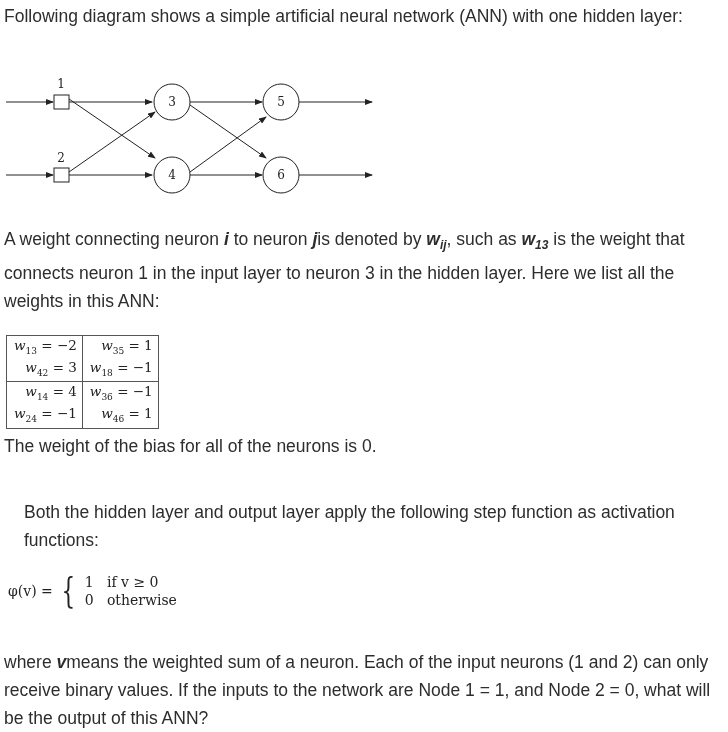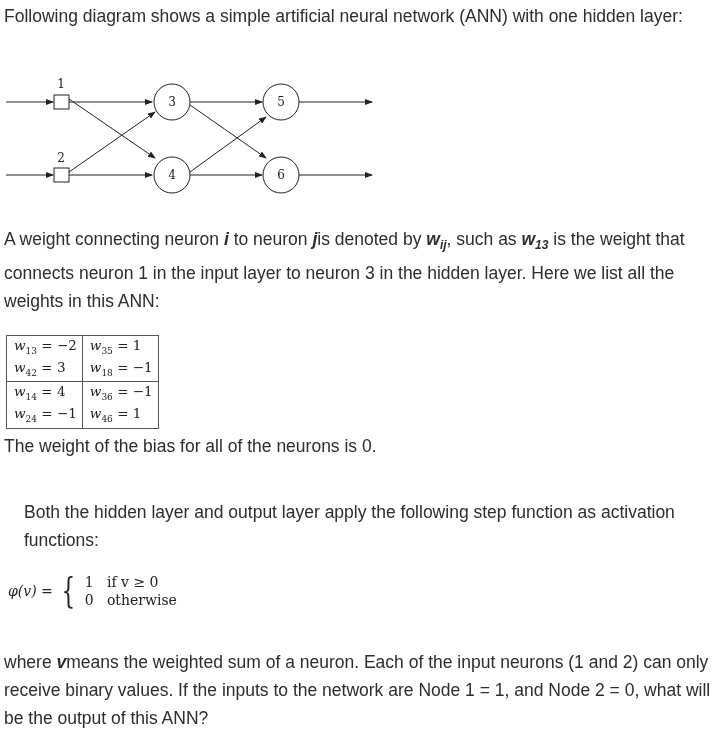--- a/index.html
+++ b/index.html
@@ -1,21 +1,21 @@
 <!DOCTYPE html>
 <html><head>
 <meta charset="utf-8">
 <style>
   html,body{margin:0;padding:0;background:#fff;}
   body{width:728px;height:732px;position:relative;overflow:hidden;font-family:"Liberation Sans","DejaVu Sans",sans-serif;color:#2d2d2d;}
   .p{position:absolute;left:4px;font-size:17.5px;line-height:28px;margin:0;}
   .bi{font-weight:bold;font-style:italic;}
   .sub{font-size:12px;vertical-align:-4px;}
   svg text{font-family:"DejaVu Serif","Liberation Serif",serif;}
-  table.w{position:absolute;left:6px;top:335px;border-collapse:collapse;font-family:"DejaVu Serif","Liberation Serif",serif;font-size:13.5px;color:#222;}
+  table.w{position:absolute;left:6px;top:335px;border-collapse:collapse;font-family:"DejaVu Serif","Liberation Serif",serif;font-size:13.5px;color:#222;text-align:right;}
   table.w td{border:1px solid #555;padding:1px 5px 1px 7px;vertical-align:top;line-height:16px;}
   table.w .row{white-space:nowrap;}
   table.w i{font-style:italic;}
   table.w sub{font-size:9px;}
   .eq{position:absolute;left:8px;top:573px;font-family:"DejaVu Serif","Liberation Serif",serif;font-size:14px;color:#222;}
 </style>
 </head>
 <body>
 
 <p class="p" style="top:2px;width:715px;">Following diagram shows a simple artificial neural network (ANN) with one hidden layer:</p>
@@ -81,21 +81,21 @@
     </td>
   </tr>
 </tbody>
   </table>
 
 <p class="p" style="top:432px;">The weight of the bias for all of the neurons is 0.</p>
 
 <p class="p" style="top:498px;width:680px;margin-left:20px;">Both the hidden layer and output layer apply the following step function as activation functions:</p>
 
 <div class="eq">
-  <span style="display:inline-block;vertical-align:middle;font-style:italic;text-align:center;">φ(v) =</span>
+  <span style="display:inline-block;vertical-align:middle;text-align:center;">φ(v) =</span>
   <span style="display:inline-block;vertical-align:middle;font-size:36px;line-height:36px;transform:scaleX(0.6);">{</span>
   <span style="display:inline-block;vertical-align:middle;line-height:18px;">
     <span style="display:block;"><span>1</span>&nbsp;&nbsp;&nbsp;<span>if v ≥ 0</span></span>
     <span style="display:block;"><span>0</span>&nbsp;&nbsp;&nbsp;<span>otherwise</span></span>
   </span>
 </div>
 
 <p class="p" style="top:648px;width:722px;"><span>where </span><span class="bi">v</span><span>means the weighted sum of a neuron. Each of the input neurons (1 and 2) can only receive binary values. If the inputs to the network are Node 1 = 1, and Node 2 = 0, what will be the output of this ANN?</span></p>
 
 </body></html>

